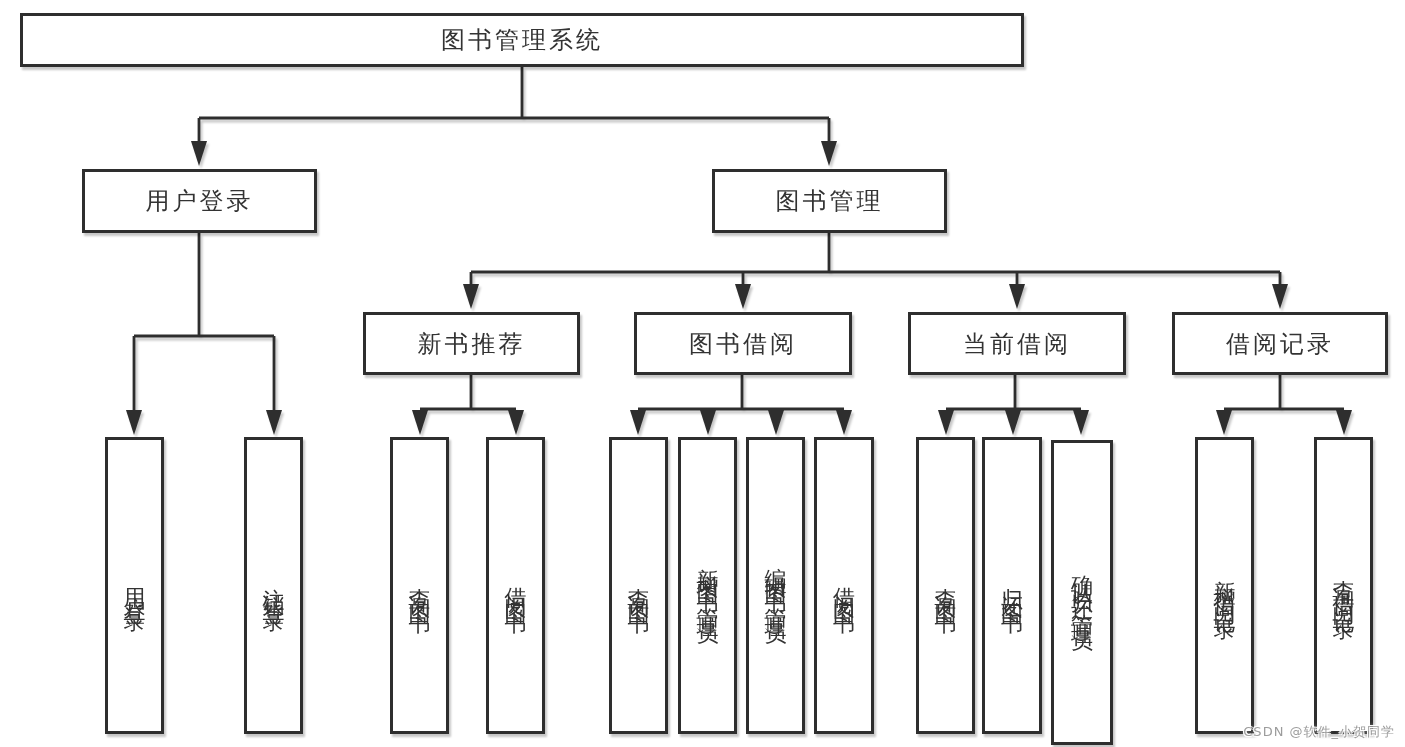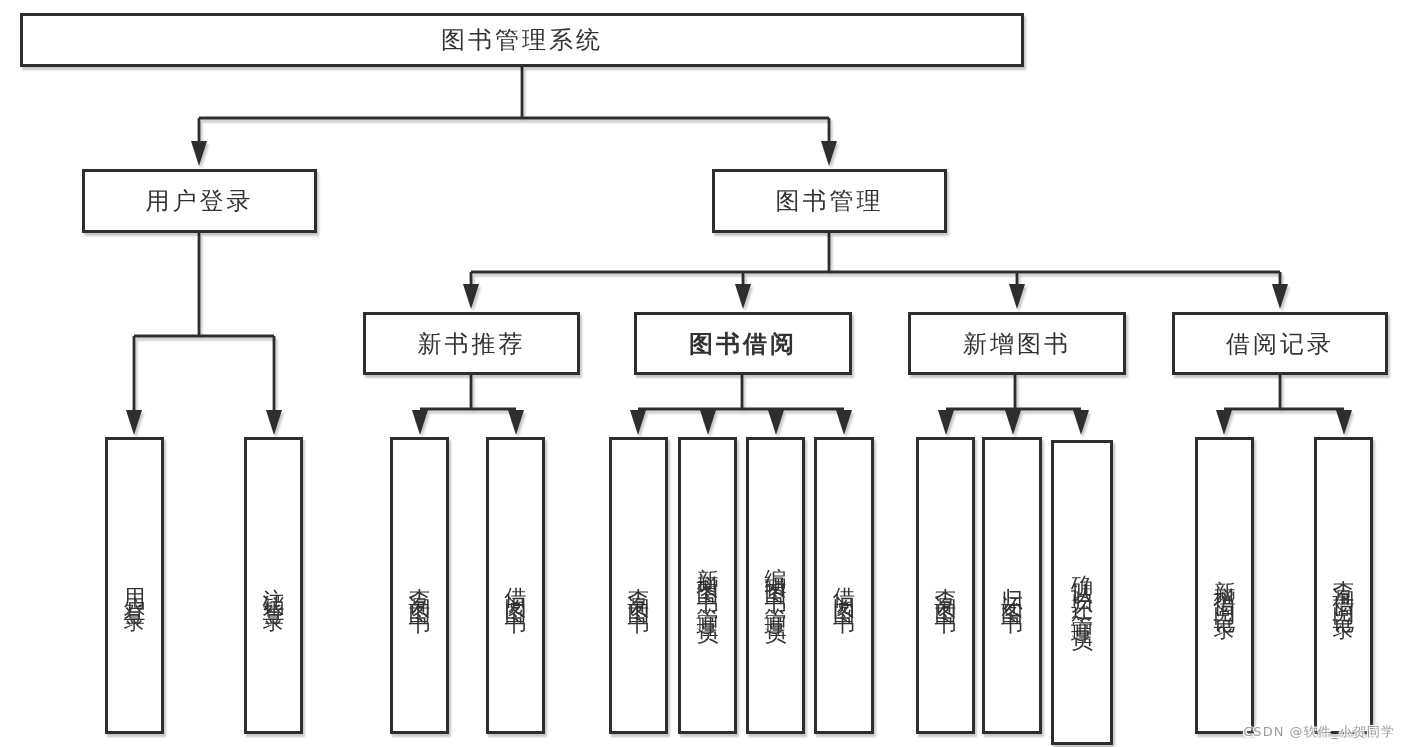--- a/index.html
+++ b/index.html
@@ -139,25 +139,25 @@
   <div class="node h" style="left:82px; top:169px; width:235px; height:64px;">
     <span>用户登录</span>
   </div>
   <div class="node h" style="left:363px; top:312px; width:217px; height:63px;">
     <span>新书推荐</span>
   </div>
 
   <div class="node h" style="left:712px; top:169px; width:235px; height:64px;">
     <span>图书管理</span>
   </div>
-  <div class="node h" style="left:634px; top:312px; width:218px; height:63px;font-weight:bold;">
+  <div class="node h" style="left:634px; top:312px; width:218px; height:63px;">
     <span>图书借阅</span>
   </div>
   <div class="node h" style="left:908px; top:312px; width:218px; height:63px;">
-    <span>新增图书</span>
+    <span>当前借阅</span>
   </div>
   <div class="node h" style="left:1172px; top:312px; width:216px; height:63px;">
     <span>借阅记录</span>
   </div>
 
   <div class="node v" style="left:105px; top:437px; width:59px; height:297px;">
     <span>用户登录</span>
   </div>
   <div class="node v" style="left:244px; top:437px; width:59px; height:297px;">
     <span>注销登录</span>

